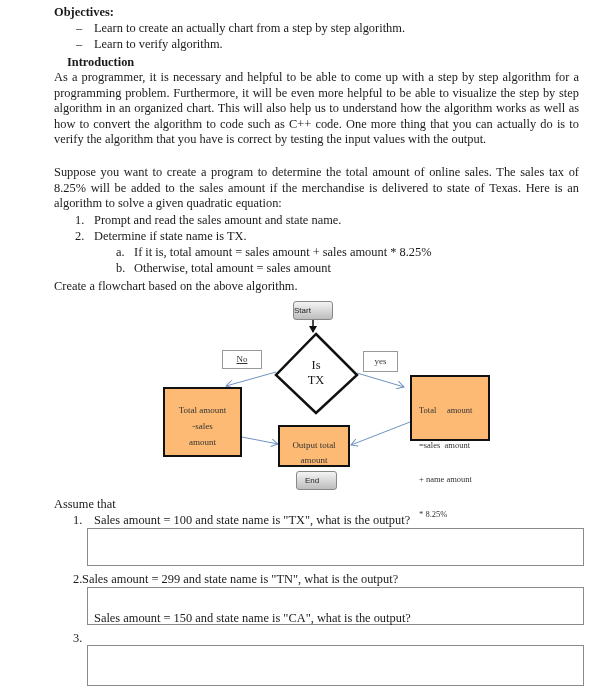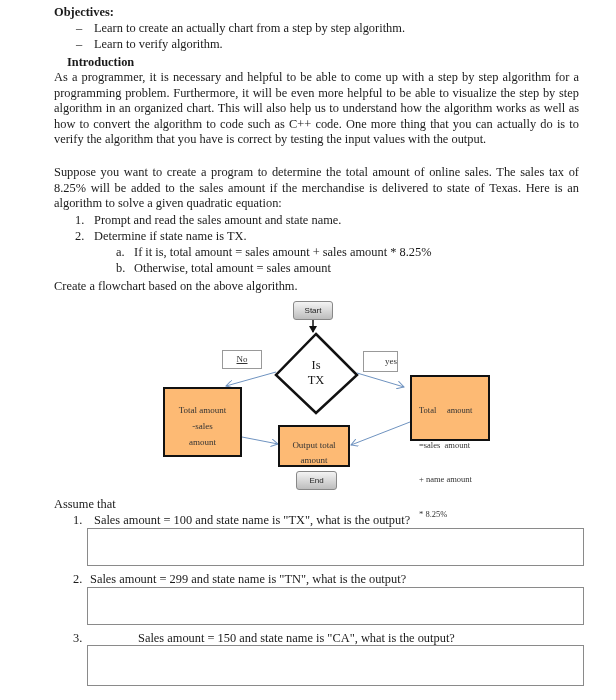--- a/index.html
+++ b/index.html
@@ -12,21 +12,21 @@
           text-align:justify; text-align-last:left; }
   .answer-box { position:absolute; left:87px; width:497px; height:38px; border:1px solid #8a8a8a;
                 background:#fff; box-sizing:border-box; }
   .fbox { position:absolute; border:2px solid #111; background:#fdba74; box-sizing:border-box;
           font-size:9px; line-height:14px; color:#333; }
   .lbl { position:absolute; border:1px solid #999; background:#fff; box-sizing:border-box;
          font-size:9px; text-align:center; color:#333; }
   .pill { position:absolute; border:1px solid #888; border-radius:3px;
           background:linear-gradient(#f4f4f4,#bdbdbd); box-sizing:border-box;
           font-family:"Liberation Sans", "DejaVu Sans", sans-serif; font-size:8px;
-          text-align:center; color:#222; }
+          color:#222; }
 </style>
 </head>
 <body>
 
 <div class="abs txt bold" style="left:54px;top:5px;">Objectives:</div>
 <div class="abs txt" style="left:76px;top:21px;">–</div>
 <div class="abs txt" style="left:94px;top:21px;">Learn to create an actually chart from a step by step algorithm.</div>
 <div class="abs txt" style="left:76px;top:37px;">–</div>
 <div class="abs txt" style="left:94px;top:37px;">Learn to verify algorithm.</div>
 
@@ -69,48 +69,48 @@
   </svg>
 
   <div class="pill" style="left:293px;top:301px;width:40px;height:19px;line-height:17px;">Start</div>
 
   <div class="abs" style="left:296px;top:358px;width:40px;text-align:center;font-size:12.5px;line-height:15px;">
     <div>Is</div>
     <div>TX</div>
   </div>
 
   <div class="lbl" style="left:222px;top:350px;width:40px;height:19px;line-height:17px;text-decoration:underline;">No</div>
-  <div class="lbl" style="left:363px;top:351px;width:35px;height:21px;line-height:19px;text-align:right;">yes</div>
+  <div class="lbl" style="left:363px;top:351px;width:35px;height:21px;line-height:19px;">yes</div>
 
   <div class="fbox" style="left:163px;top:387px;width:79px;height:70px;padding-top:13px;text-align:center;line-height:16px;">
     <div>Total amount</div>
     <div>-sales</div>
     <div>amount</div>
   </div>
 
   <div class="fbox" style="left:410px;top:375px;width:80px;height:66px;padding:5px 0 0 7px;font-size:8.5px;line-height:11.5px;white-space:pre;">
     <div>Total     amount</div>
     <div>=sales  amount</div>
     <div>+ name amount</div>
     <div>* 8.25%</div>
   </div>
 
   <div class="fbox" style="left:278px;top:425px;width:72px;height:42px;padding-top:11px;text-align:center;line-height:15px;">
     <div>Output total</div>
     <div>amount</div>
   </div>
 
-  <div class="pill" style="left:296px;top:471px;width:41px;height:19px;line-height:17px;">End</div>
+  <div class="pill" style="left:296px;top:471px;width:41px;height:19px;line-height:17px;padding-left:8px;">End</div>
 </div>
 
 <div class="abs txt" style="left:54px;top:497px;">Assume that</div>
 
 <div class="abs txt" style="left:73px;top:513px;">1.</div>
 <div class="abs txt" style="left:94px;top:513px;">Sales amount = 100 and state name is "TX", what is the output?</div>
 <div class="answer-box" style="top:528px;"></div>
 
 <div class="abs txt" style="left:73px;top:572px;">2.</div>
-<div class="abs txt" style="left:90px;top:572px;">Sales amount = 299 and state name is "TN", what is the output?</div>
+<div class="abs txt" style="left:82px;top:572px;">Sales amount = 299 and state name is "TN", what is the output?</div>
 <div class="answer-box" style="top:587px;"></div>
 
 <div class="abs txt" style="left:73px;top:631px;">3.</div>
-<div class="abs txt" style="left:94px;top:631px;margin-left:44px;">Sales amount = 150 and state name is "CA", what is the output?</div>
+<div class="abs txt" style="left:94px;top:611px;">Sales amount = 150 and state name is "CA", what is the output?</div>
 <div class="answer-box" style="top:645px;height:41px;"></div>
 
 </body></html>

